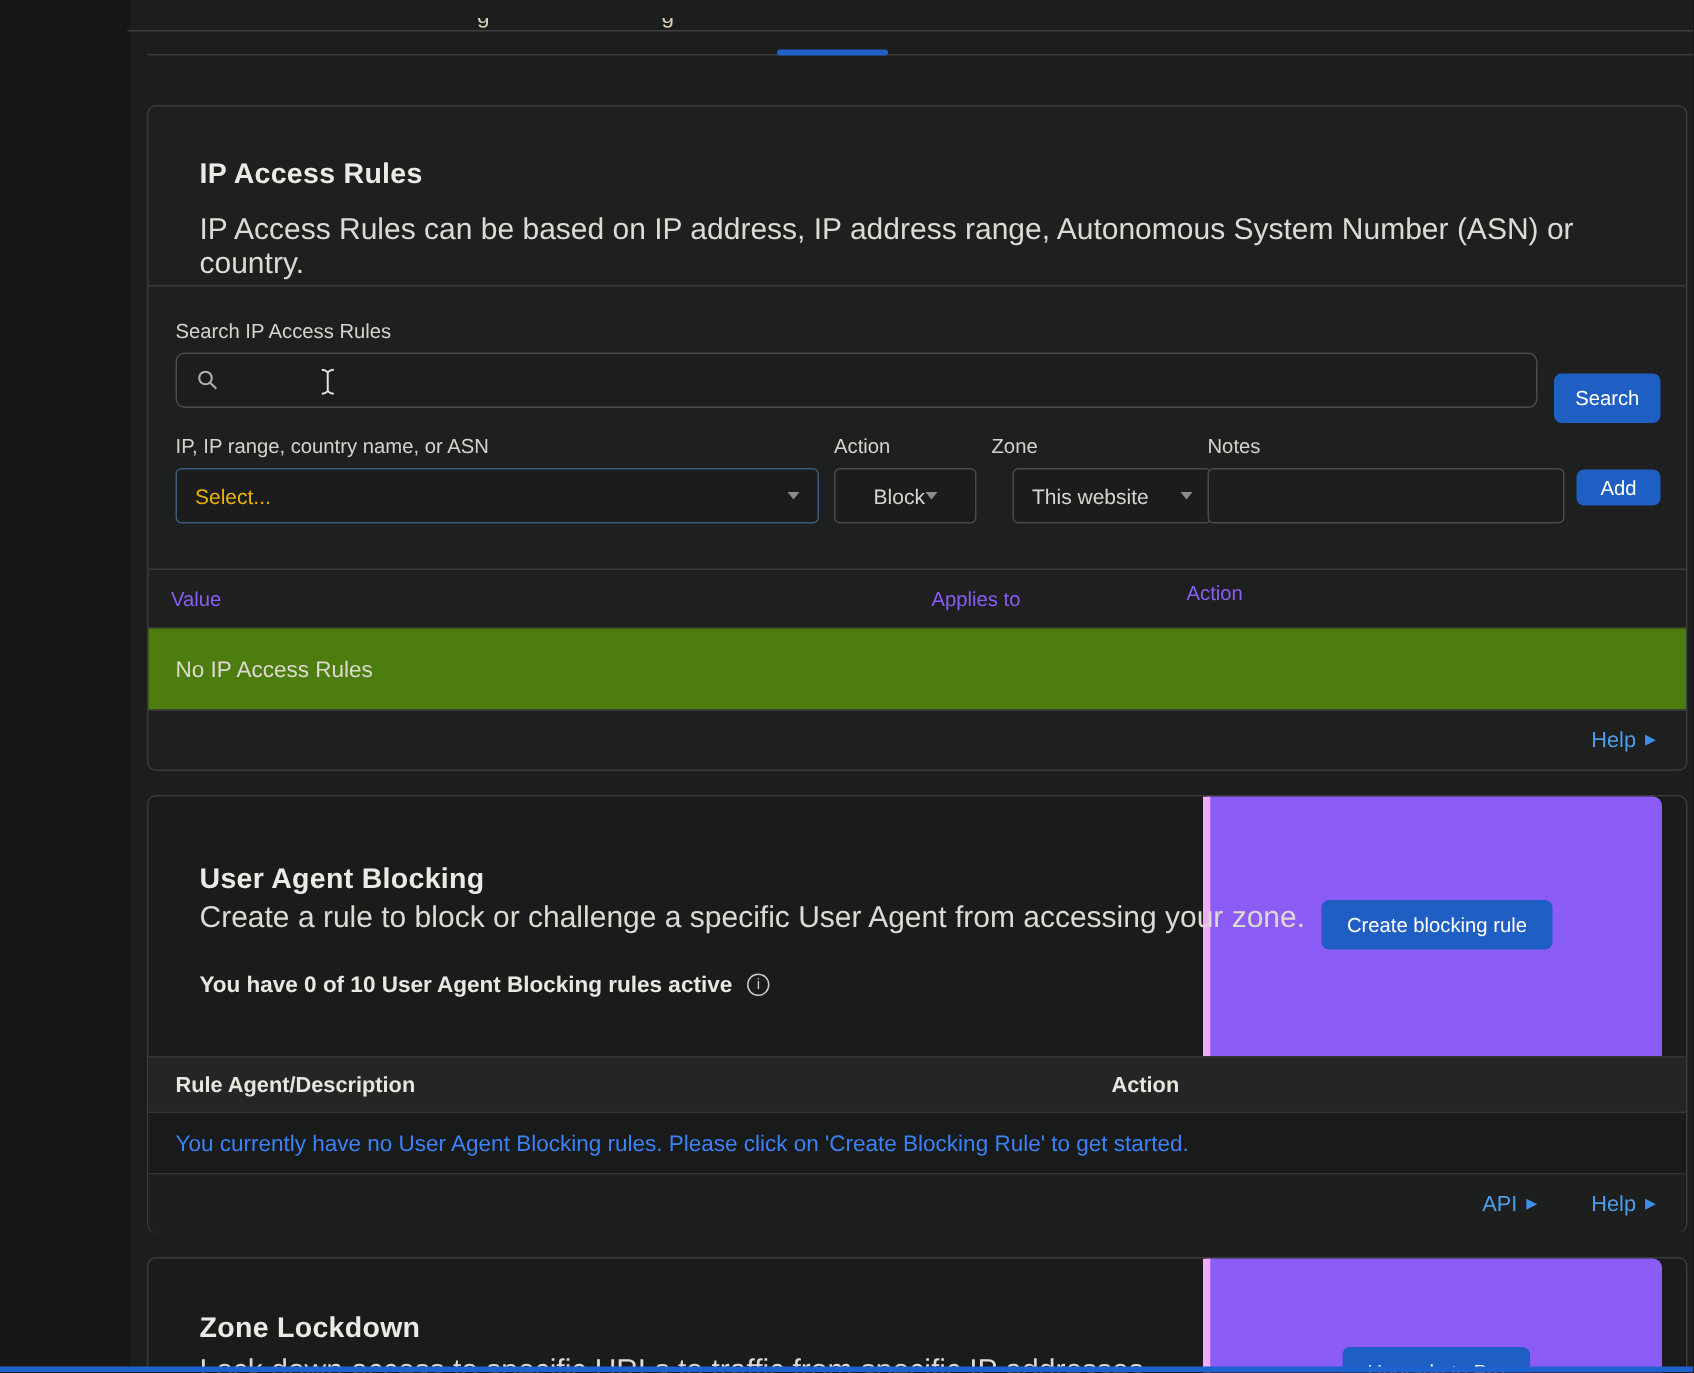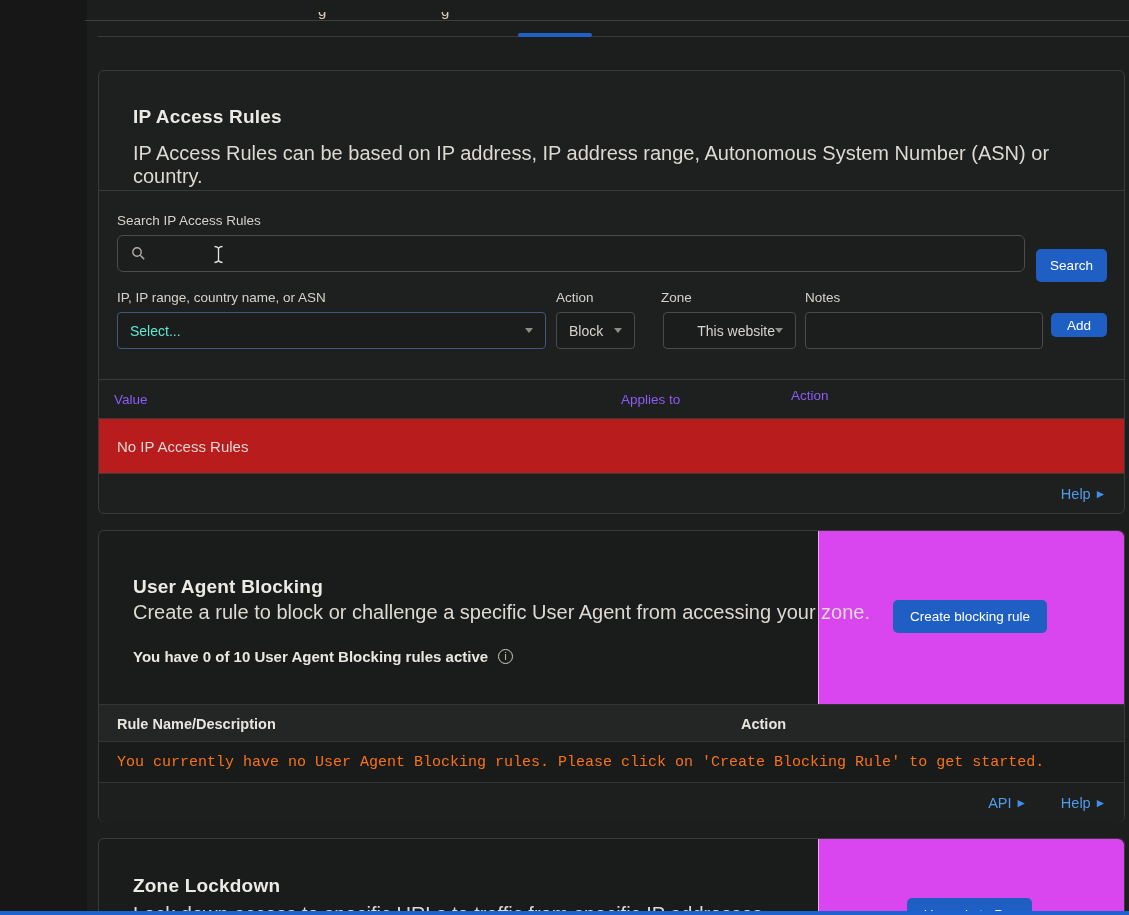--- a/index.html
+++ b/index.html
@@ -49,51 +49,51 @@
     display:flex; align-items:center; justify-content:center;
   }
   .search-btn { position:absolute; left:937px; top:166px; width:71px; height:33px;margin-top:12px; }
   .add-btn    { position:absolute; left:952px; top:242px; width:56px; height:24px; }
   .select {
     position:absolute; top:241px; height:37px;
     background:#1b1c1c; border:1px solid #4a4a4a; border-radius:4px;
     display:flex; align-items:center; justify-content:space-between;
     padding:0 12px; font-size:14px; color:#d8d4ce; cursor:pointer;
   }
-  .select-target { left:18px; width:429px; border-color:#3d5a7c; color:#5eead4; }
-  .select-action { left:457px; width:79px; }
-  .select-zone   { left:564px; width:133px;justify-content:flex-end; }
+  .select-target { left:18px; width:429px; border-color:#3d5a7c; color:#eab308; }
+  .select-action { left:457px; width:95px;justify-content:center; }
+  .select-zone   { left:576px; width:133px; }
   .caret {
     width:0; height:0; border-left:4.5px solid transparent;
     border-right:4.5px solid transparent; border-top:5.5px solid #8f8b85;
   }
   .notes-input {
     position:absolute; left:706px; top:241px; width:238px; height:37px;
     background:#1c1d1d; border:1px solid #4a4a4a; border-radius:4px;
     color:#d8d4ce; font-size:14px; padding:0 10px;
     font-family:"Liberation Sans", sans-serif;
   }
   .th { position:absolute; font-size:13.5px; color:#8b5cf6; }
   .empty-row-ip {
     position:absolute; left:0; right:0; top:348px; height:54px;
-    background:#b91c1c; display:flex; align-items:center; padding-left:18px;
+    background:#4d7c0f; display:flex; align-items:center; padding-left:18px;
     font-size:15px; color:#ddd9d3;
   }
   .card-footer-link {
     display:inline-flex; align-items:center; gap:6px;
     color:#4f9ceb; font-size:14.5px; cursor:pointer; text-decoration:none;
   }
   .link-arrow { font-size:9.5px; color:#3f8fe8; line-height:1; }
   .ip-footer { position:absolute; right:20px; top:403px; height:40px; display:flex; align-items:center; }
 
   
   .card-ua { top:530px; height:292px; background:#1a1b1b; }
   .side-panel {
-    position:absolute; right:0; top:0; width:306px;
-    background:#d946ef; border-left:1px solid #f0abfc;
+    position:absolute; right:16px; top:0; width:306px;
+    background:#8b5cf6; border-left:5px solid #f0abfc;
     border-top-right-radius:6px;
   }
   .side-panel-ua { height:173px; }
   .create-btn { position:absolute; left:74px; top:69px; width:154px; height:33px; }
   .status-line {
     position:absolute; left:34px; top:117px; display:flex; align-items:center; gap:10px;
     font-size:15px; font-weight:700; color:#eae7e1;
   }
   .info-icon {
     width:15px; height:15px; border:1px solid #cfccc6; border-radius:50%;
@@ -101,21 +101,21 @@
     font-size:10px; font-weight:400; color:#cfccc6; cursor:pointer;
   }
   .table-head-band {
     position:absolute; left:0; right:0; top:173px; height:38px;
     background:#242525; border-top:1px solid #343434; border-bottom:1px solid #343434;
   }
   .th-bold { position:absolute; top:11px; font-size:14.5px; font-weight:700; color:#e8e5df; }
   .empty-row-ua {
     position:absolute; left:0; right:0; top:211px; height:40px;
     background:#191a1a; display:flex; align-items:center; padding-left:18px;
-    font-size:15px; color:#f97316;font-family:Liberation Mono, monospace;
+    font-size:15px; color:#3b82f6;
   }
   .ua-footer {
     position:absolute; left:0; right:0; top:251px; height:40px;
     background:#1d1e1e; border-top:1px solid #343434;
     border-bottom-left-radius:6px; border-bottom-right-radius:6px;
     display:flex; align-items:center; justify-content:flex-end; gap:36px; padding-right:20px;
   }
 
   
   .card-zl { top:838px; height:160px; background:#1a1b1b; }
@@ -208,21 +208,21 @@
       <button class="btn create-btn">Create blocking rule</button>
     </div>
     <div class="card-title" style="top:45px;">User Agent Blocking</div>
     <div class="card-desc" style="top:70px;">Create a rule to block or challenge a specific User Agent from accessing your zone.</div>
     <div class="status-line">
       <span>You have 0 of 10 User Agent Blocking rules active</span>
       <span class="info-icon">i</span>
     </div>
 
     <div class="table-head-band">
-      <div class="th-bold" style="left:18px;">Rule Name/Description</div>
+      <div class="th-bold" style="left:18px;">Rule Agent/Description</div>
       <div class="th-bold" style="left:642px;">Action</div>
     </div>
     <div class="empty-row-ua">
       <span>You currently have no User Agent Blocking rules. Please click on 'Create Blocking Rule' to get started.</span>
     </div>
     <div class="ua-footer">
       <a class="card-footer-link">
         <span>API</span>
         <span class="link-arrow">▶</span>
       </a>

